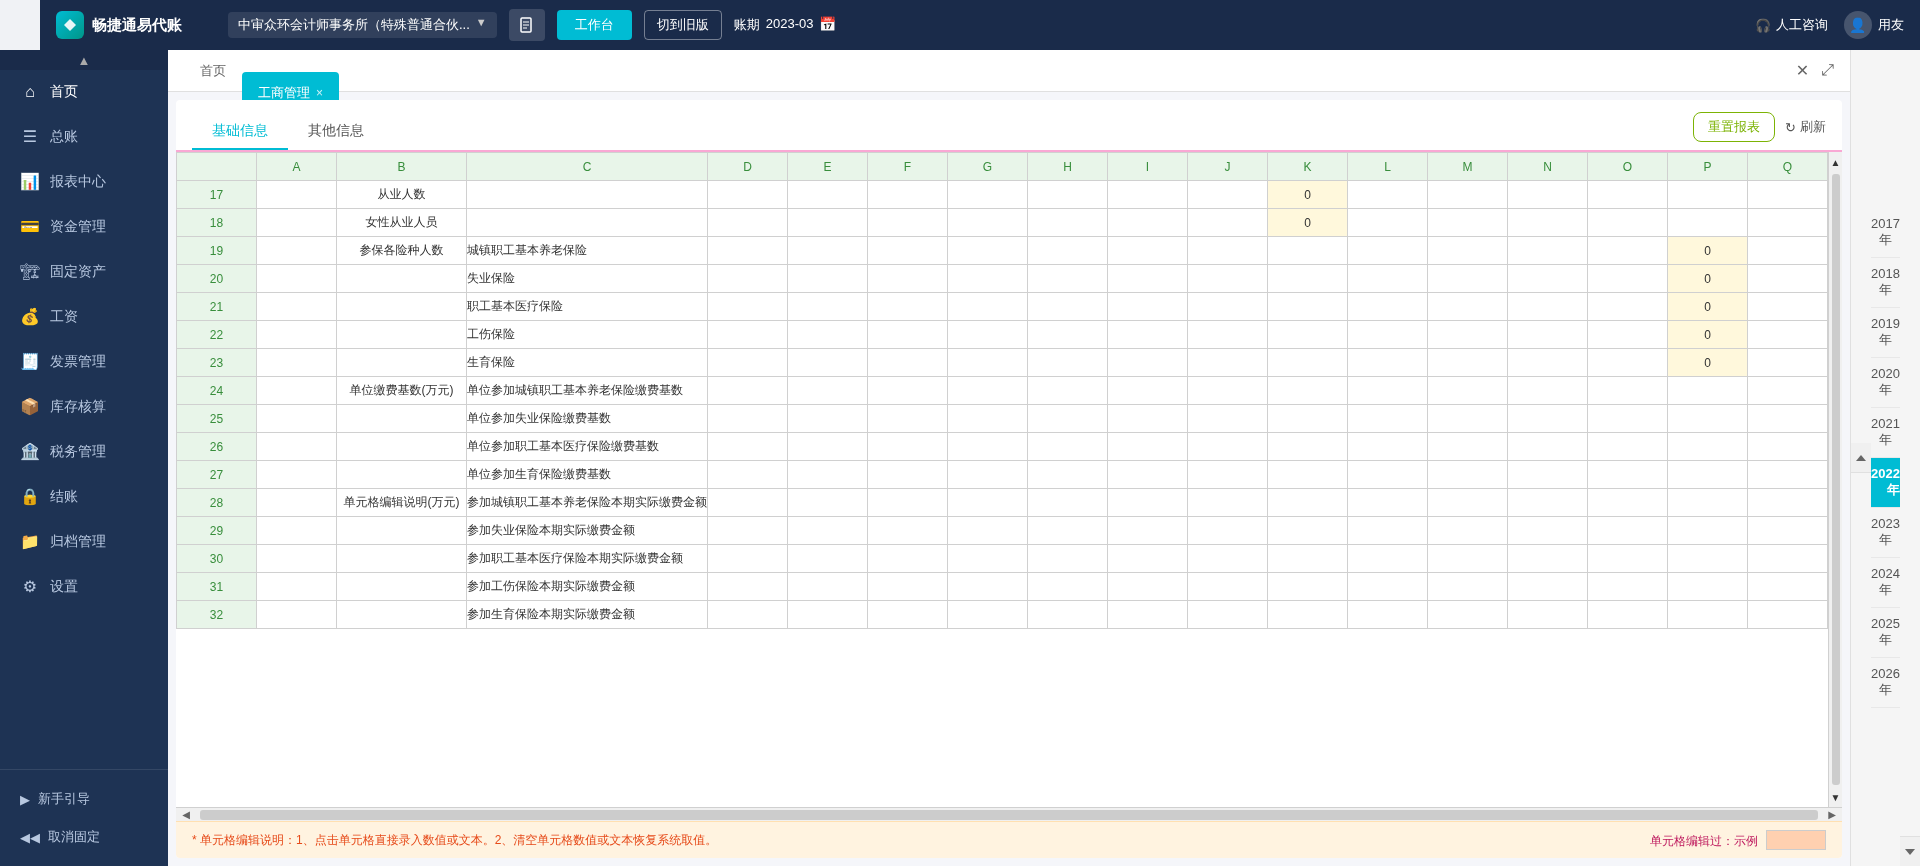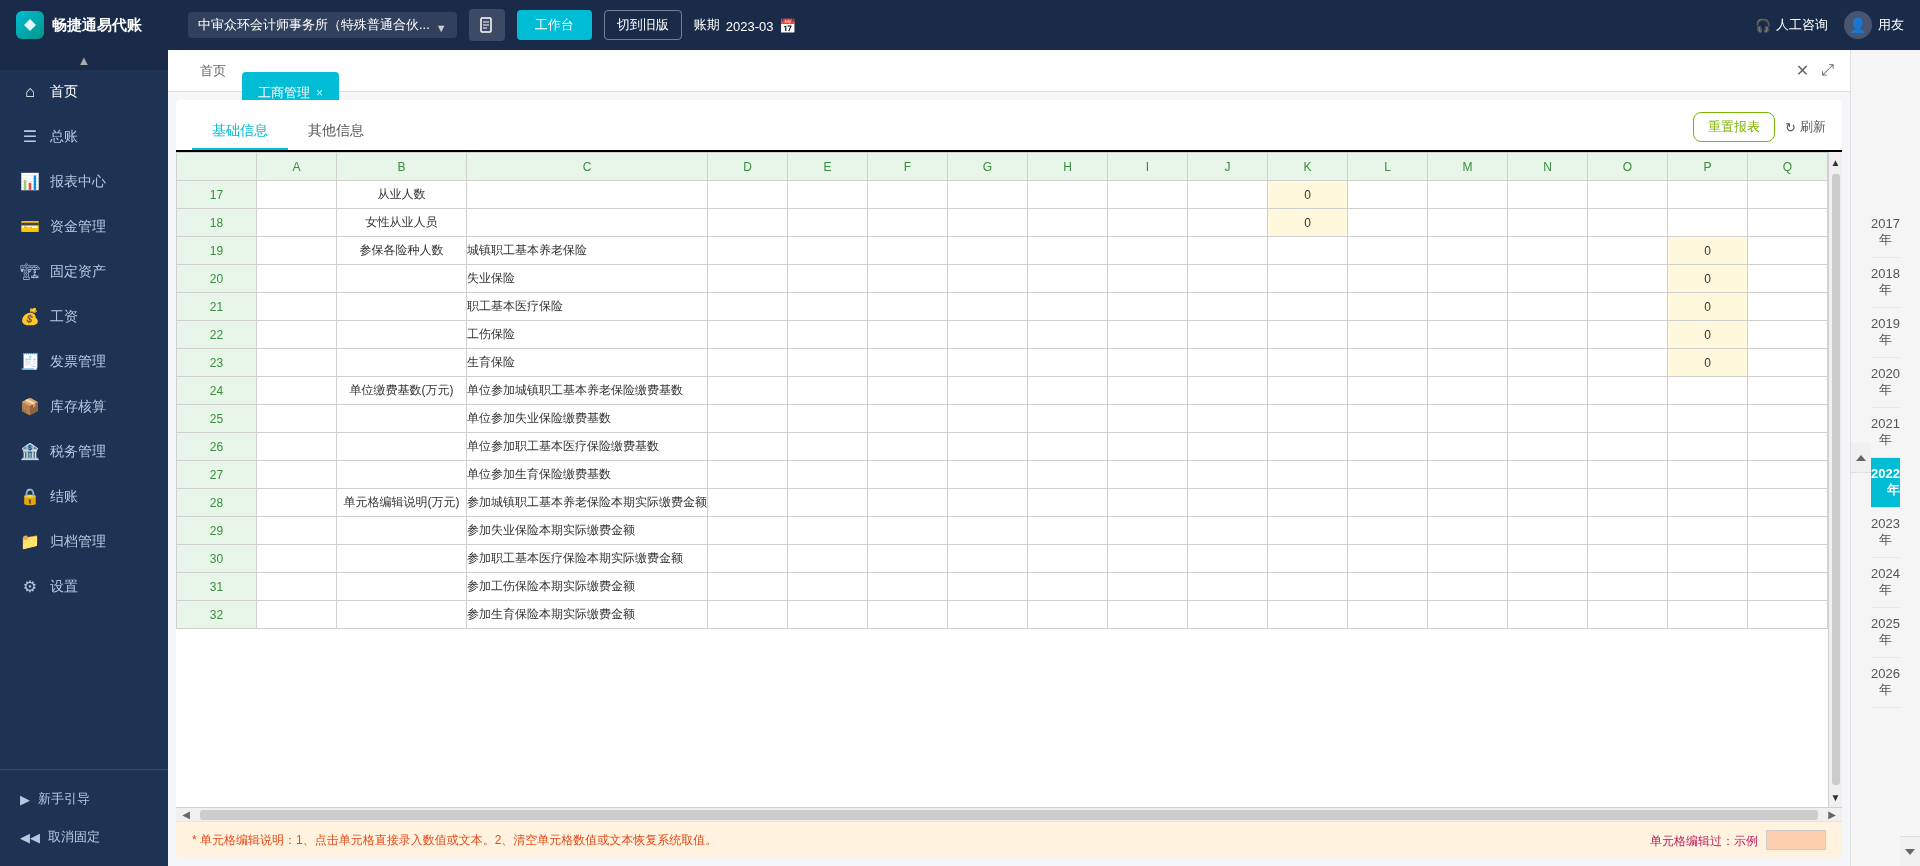--- a/index.html
+++ b/index.html
@@ -1,28 +1,28 @@
 <!DOCTYPE html>
 <html><head>
   <meta charset="utf-8">
   <style>
     * { box-sizing: border-box; margin: 0; padding: 0; }
     body { font-family: "Microsoft YaHei", "PingFang SC", Arial, sans-serif; font-size: 13px; background: #f0f2f5; color: #333; }
 
     
     .app { display: flex; flex-direction: column; height: 866px; width: 1920px; overflow: hidden; }
-    .header { display: flex; align-items: center; background: #1a2b4a; height: 50px; padding: 0 16px; flex-shrink: 0; gap: 12px; }
+    .header { display: flex; align-items: center; background: #1a2b4a; height: 50px; padding: 0 16px; flex-shrink: 0; gap: 12px; margin-left: 40px; }
     .header-logo { display: flex; align-items: center; gap: 8px; color: #fff; font-size: 15px; font-weight: bold; min-width: 160px; }
     .header-logo-icon { width: 28px; height: 28px; background: linear-gradient(135deg, #00bcd4, #009688); border-radius: 6px; display: flex; align-items: center; justify-content: center; }
-    .header-company { display: flex; align-items: flex-end; background: rgba(255,255,255,0.1); border-radius: 4px; padding: 4px 10px; color: #fff; font-size: 13px; gap: 6px; cursor: pointer; }
+    .header-company { display: flex; align-items: flex-start; background: rgba(255,255,255,0.1); border-radius: 4px; padding: 4px 10px; color: #fff; font-size: 13px; gap: 6px; cursor: pointer; }
     .header-company-arrow { color: #ccc; font-size: 11px; }
     .header-doc-btn { width: 36px; height: 32px; background: rgba(255,255,255,0.15); border-radius: 4px; display: flex; align-items: center; justify-content: center; color: #fff; cursor: pointer; }
     .header-workbench { background: #00bcd4; color: #fff; border: none; border-radius: 4px; padding: 6px 18px; font-size: 13px; cursor: pointer; }
     .header-old-ver { background: transparent; color: #fff; border: 1px solid rgba(255,255,255,0.4); border-radius: 4px; padding: 5px 12px; font-size: 13px; cursor: pointer; }
-    .header-period { color: #fff; font-size: 13px; display: flex; align-items: flex-end; gap: 6px; }
+    .header-period { color: #fff; font-size: 13px; display: flex; align-items: flex-start; gap: 6px; }
     .header-period-icon { font-size: 14px; }
     .header-right { margin-left: auto; display: flex; align-items: center; gap: 16px; color: #fff; font-size: 13px; }
     .header-service { display: flex; align-items: center; gap: 4px; cursor: pointer; }
     .header-user { display: flex; align-items: center; gap: 6px; cursor: pointer; }
     .user-avatar { width: 28px; height: 28px; background: rgba(255,255,255,0.2); border-radius: 50%; display: flex; align-items: center; justify-content: center; }
 
     .main-layout { display: flex; flex: 1; overflow: hidden; }
 
     
     .sidebar { width: 168px; background: #1e3354; display: flex; flex-direction: column; flex-shrink: 0; overflow-y: auto; }
@@ -38,21 +38,21 @@
     .tabs-bar { display: flex; align-items: center; background: #fff; border-bottom: 1px solid #e0e0e0; padding: 0 16px; height: 42px; flex-shrink: 0; }
     .tab-home { color: #666; font-size: 13px; padding: 0 16px; cursor: pointer; line-height: 42px; }
     .tab-active { background: #00bcd4; color: #fff; font-size: 13px; padding: 0 16px; cursor: pointer; border-radius: 4px 4px 0 0; display: flex; align-items: center; gap: 6px; height: 100%; line-height: 42px; margin-top: 44px; }
     .tab-close { color: rgba(255,255,255,0.8); font-size: 12px; cursor: pointer; }
     .tab-actions { margin-left: auto; display: flex; gap: 12px; color: #666; }
     .tab-action-btn { cursor: pointer; font-size: 16px; }
 
     .page-content { flex: 1; background: #fff; margin: 8px; border-radius: 4px; display: flex; flex-direction: column; overflow: hidden; }
 
     
-    .sub-tabs { display: flex; align-items: center; padding: 12px 16px 0; border-bottom: 2px solid #000000; gap: 0; flex-shrink: 0; justify-content: space-between; }
+    .sub-tabs { display: flex; align-items: center; padding: 12px 16px 0; border-bottom: 2px solid #f9a8d4; gap: 0; flex-shrink: 0; justify-content: space-between; }
     .sub-tab { padding: 8px 20px; font-size: 14px; cursor: pointer; color: #555; border-bottom: 2px solid transparent; margin-bottom: -2px; }
     .sub-tab.active { color: #00bcd4; border-bottom: 2px solid #00bcd4; font-weight: 500; }
     .sub-tab-actions { margin-left: auto; display: flex; gap: 10px; align-items: center; padding-bottom: 8px; }
     .btn-reset { border: 1px solid #7cb305; color: #7cb305; background: transparent; border-radius: 8px; padding: 5px 14px; font-size: 13px; cursor: pointer; }
     .btn-refresh { background: transparent; border: none; color: #555; font-size: 13px; cursor: pointer; display: flex; align-items: center; gap: 4px; }
 
     
     .spreadsheet-wrapper { flex: 1; overflow: hidden; display: flex; flex-direction: column; }
     .sheet-table { border-collapse: collapse; font-size: 12px; }
     .sheet-table th, .sheet-table td { border: 1px solid #d0d0d0; padding: 0; min-width: 80px; height: 28px; }

